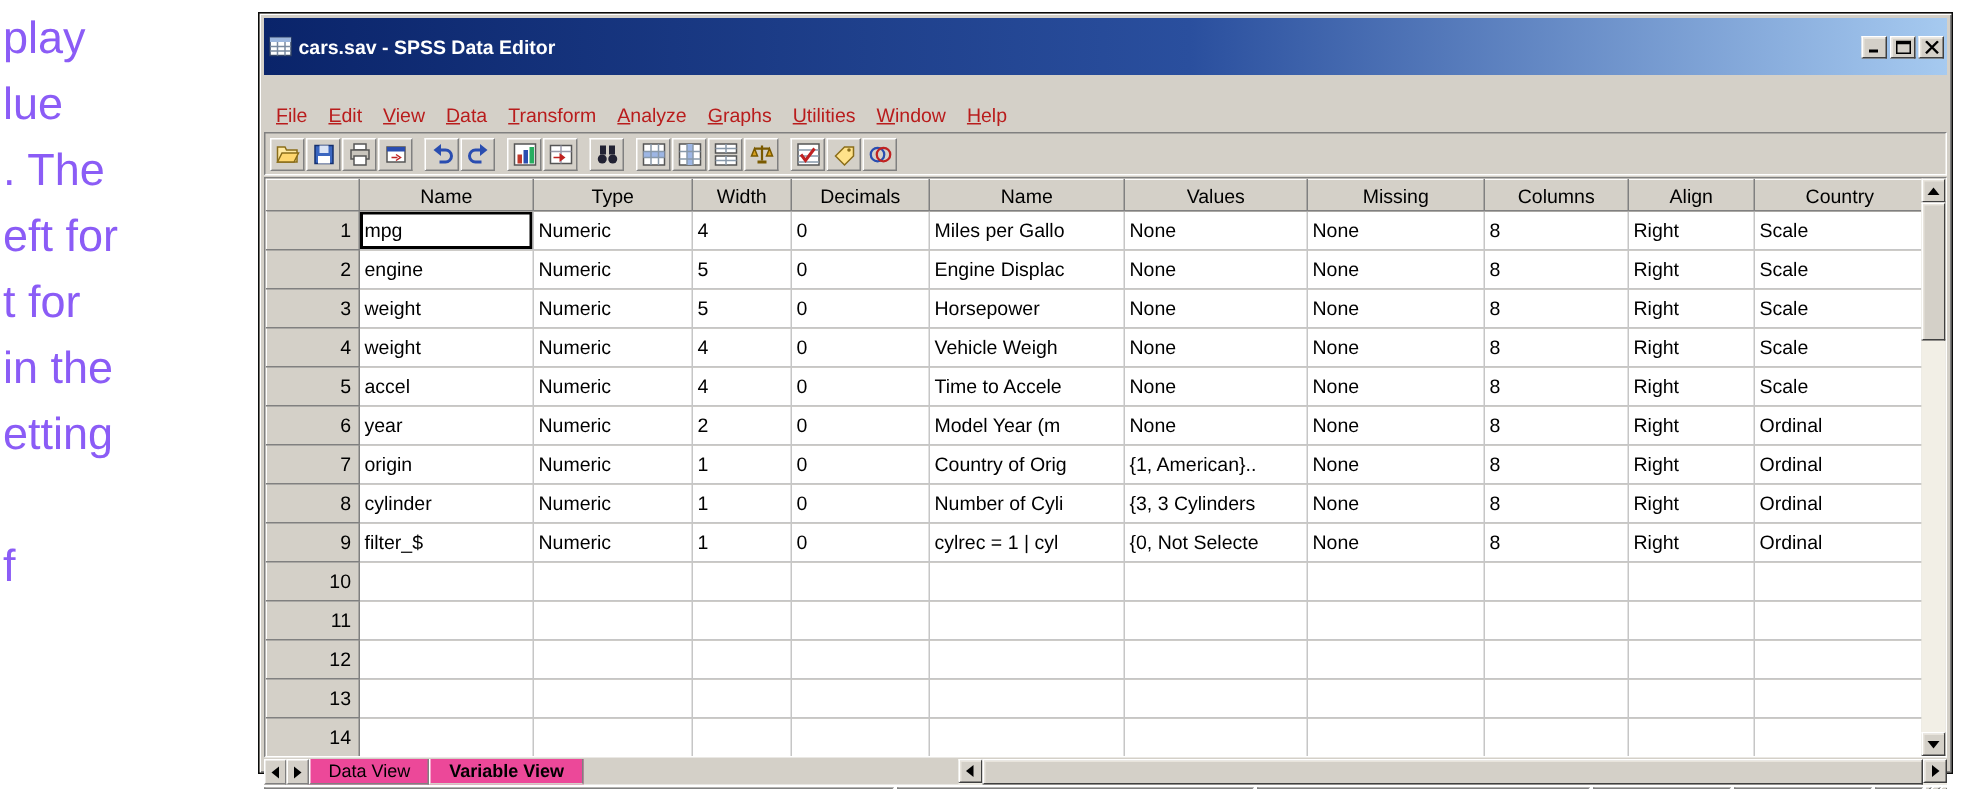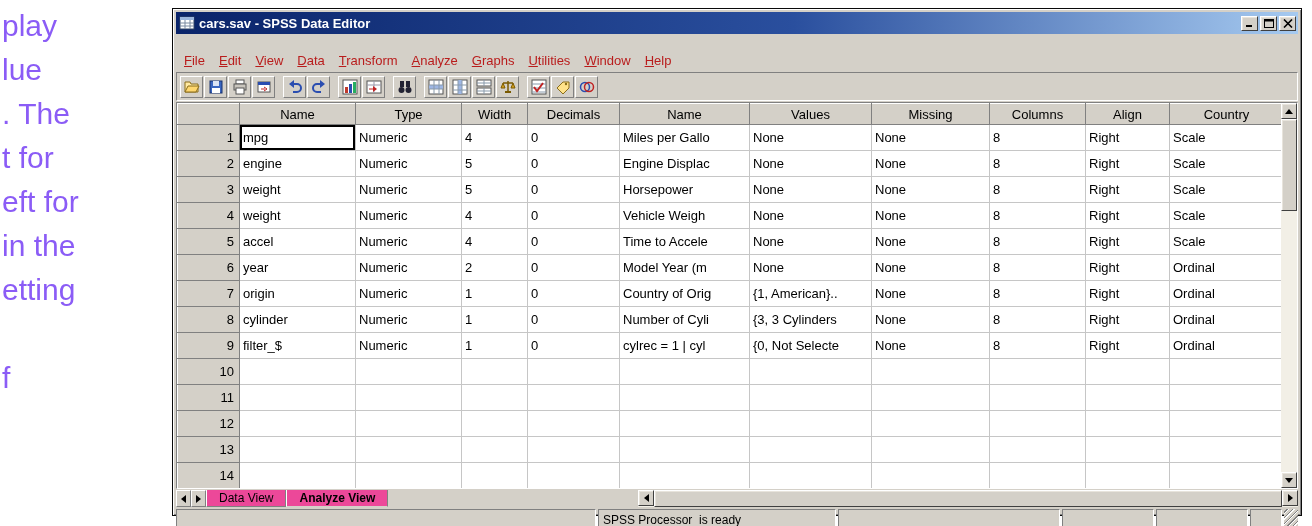--- a/index.html
+++ b/index.html
@@ -9,21 +9,21 @@
   
   .doc-text { position:absolute; left:2px; top:4px; width:168px;
               font-family:Liberation Sans, sans-serif; font-size:30px; color:#8b5cf6; }
   .doc-line { height:44px; line-height:44px; white-space:nowrap; overflow:hidden; }
 
   
   .window { position:absolute; left:172px; top:8px; width:1130px; height:508px;
             background:#d4d0c8; border:1px solid #0a0a0a; padding:3px;
             box-shadow: inset 1px 1px 0 #ffffff, inset -1px -1px 0 #808080; }
 
-  .titlebar { height:22px; display:flex; align-items:center; gap:4px; padding:0 2px 0 3px;
+  .titlebar { height:38px; display:flex; align-items:center; gap:4px; padding:0 2px 0 3px;
               background:linear-gradient(90deg,#0a246a 0%,#2a4f9e 55%,#a6caf0 100%);
               color:#fff; font-size:13px; font-weight:bold; }
   .title-text { flex:1; white-space:nowrap; overflow:hidden; }
   .winbtn { width:17px; height:15px; display:flex; align-items:center; justify-content:center;
             background:#d4d0c8; border:1px solid; border-color:#fff #404040 #404040 #fff;
             box-shadow:inset 1px 1px 0 #e8e4dc; padding:0; }
   .winbtns { display:flex; gap:2px; }
 
   .menubar { height:21px; display:flex; align-items:center; font-size:13px; color:#b91c1c; padding-left:1px;margin-top:16px; }
   .menu-item { display:inline-block; padding:2px 7px; cursor:default; }
@@ -90,22 +90,22 @@
   .grip { width:14px; border:none; background:
           repeating-linear-gradient(135deg,#d4d0c8 0 2px,#808080 2px 3px,#ffffff 3px 4px); }
 </style>
 </head>
 <body>
 
 <div class="doc-text">
     <div class="doc-line">play</div>
     <div class="doc-line">lue</div>
     <div class="doc-line">. The</div>
+    <div class="doc-line">eft for</div>
     <div class="doc-line">t for</div>
-    <div class="doc-line">eft for</div>
     <div class="doc-line">in the</div>
     <div class="doc-line">etting</div>
     <div class="doc-line"></div>
     <div class="doc-line">f</div>
   </div>
 
 <div class="window">
 
   <div class="titlebar">
     <svg width="16" height="16" viewBox="0 0 16 16">
@@ -496,21 +496,21 @@
 
   <div class="bottomrow">
     <button class="tsb">
         <span class="tri tri-left"></span>
       </button>
     <button class="tsb">
         <span class="tri tri-right"></span>
       </button>
     <div class="tabs">
       <div class="tab">Data View</div>
-      <div class="tab active">Analyze View</div>
+      <div class="tab active">Variable View</div>
     </div>
     <div class="tab-filler"></div>
     <div class="hscroll">
       <button class="sb-btn">
           <span class="tri tri-left"></span>
         </button>
       <div class="hthumb"></div>
       <button class="sb-btn">
           <span class="tri tri-right"></span>
         </button>

